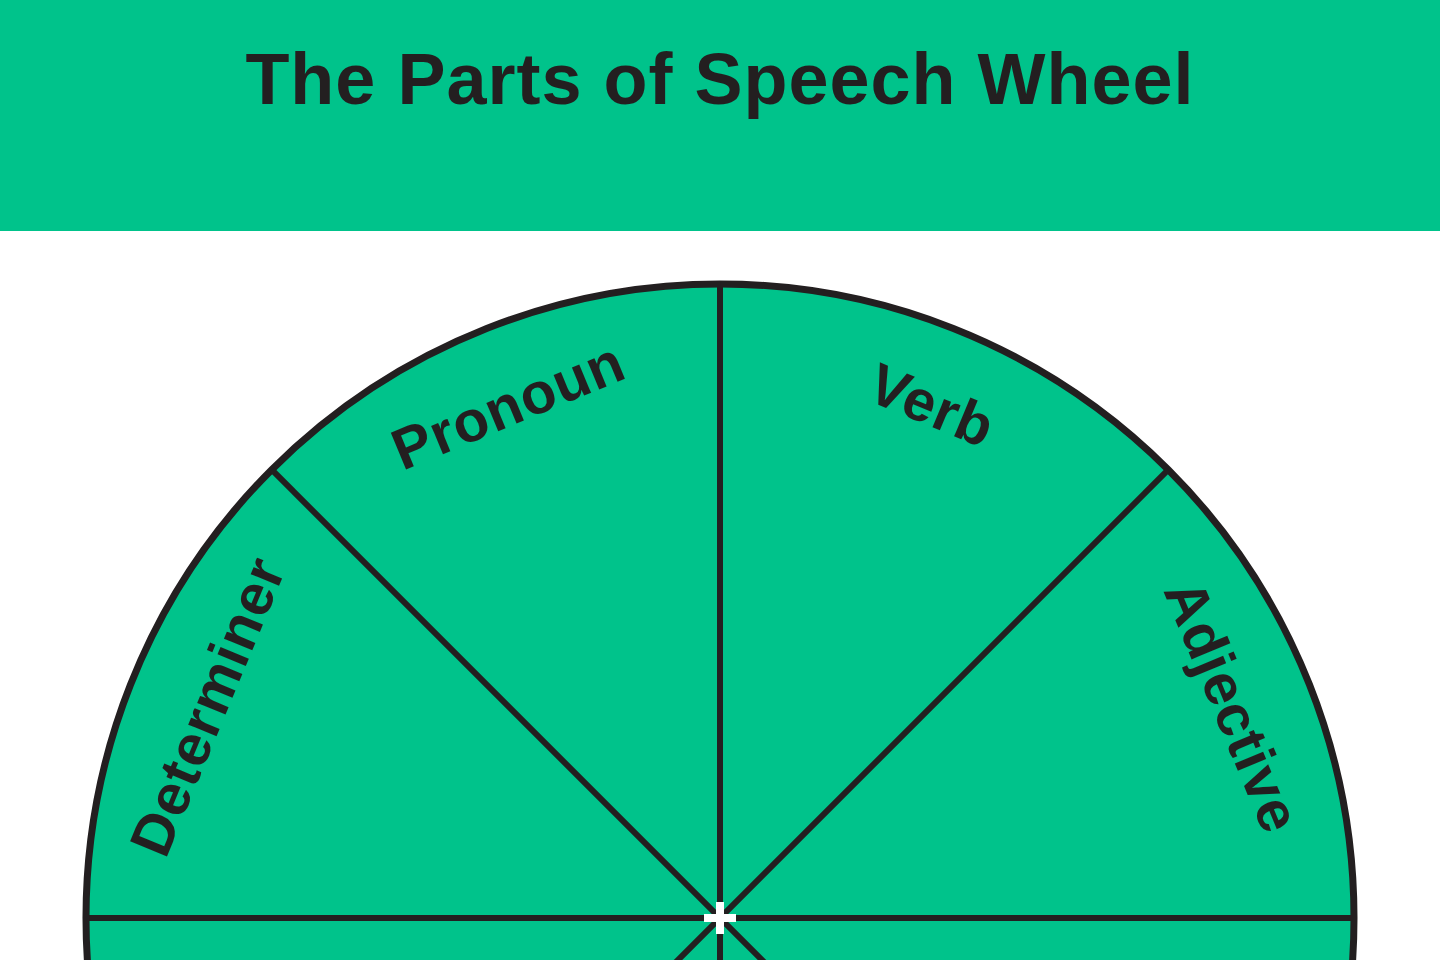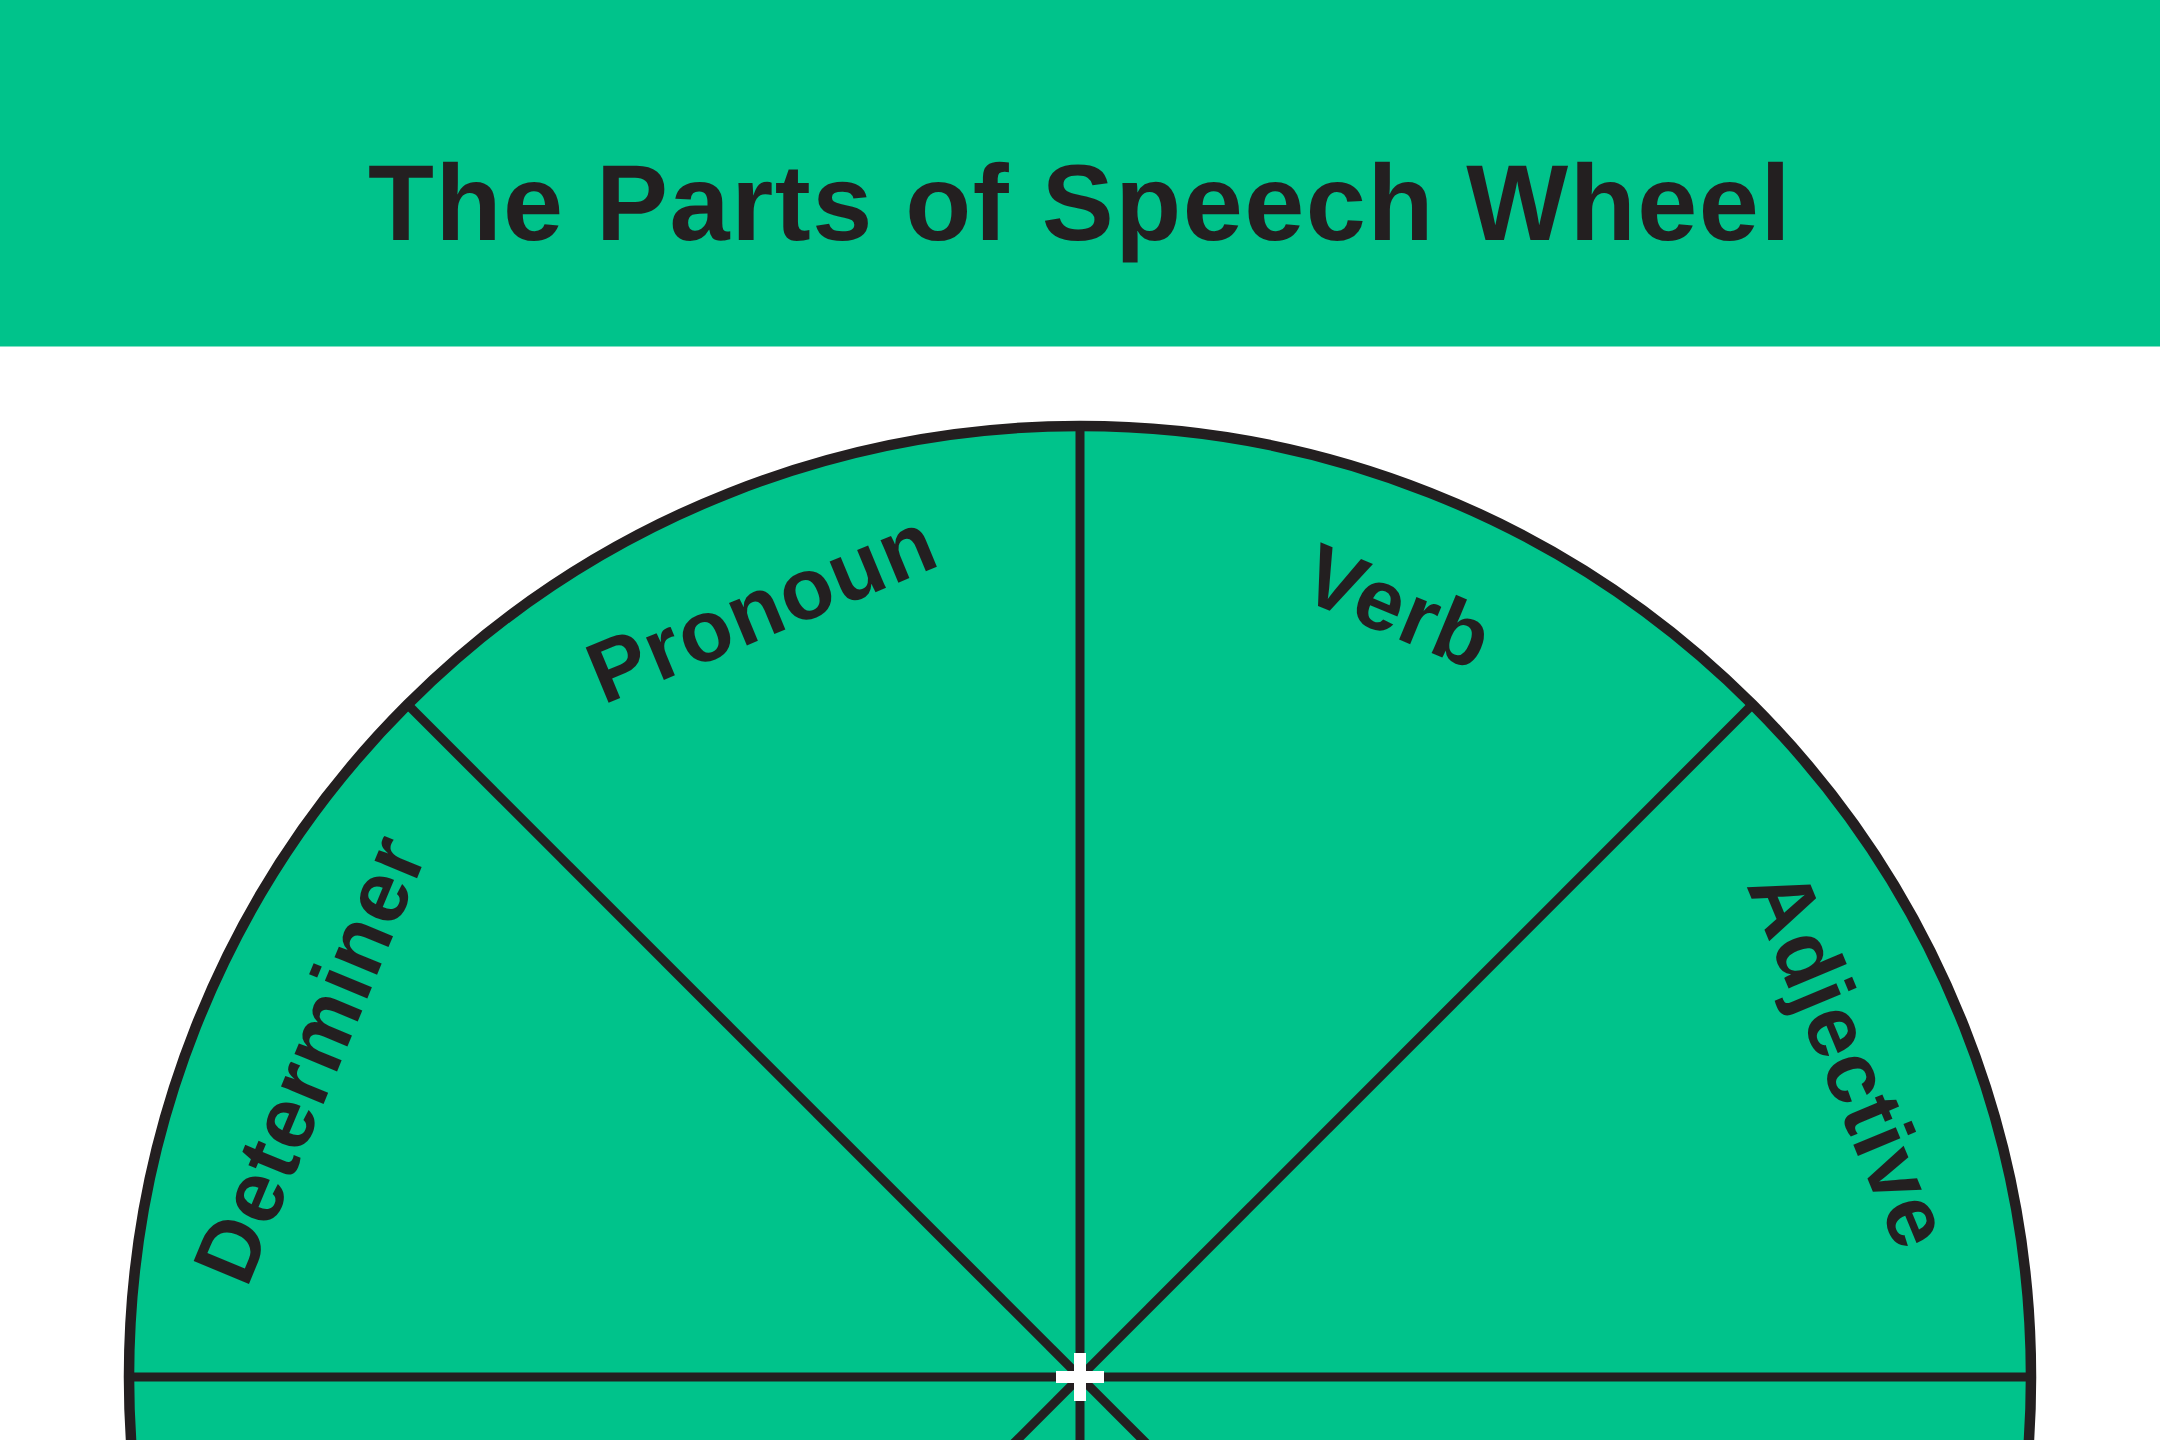--- a/index.html
+++ b/index.html
@@ -17,21 +17,21 @@
   .header{
     position:absolute;
     left:0;top:0;
     width:1440px;height:231px;
     background:var(--green);
     display:flex;
     justify-content:center;
     align-items:flex-start;
   }
   .header h1{
-    margin-top:100px;
+    margin-top:43px;
     font-size:72px;
     line-height:1;
     font-weight:700;
     letter-spacing:1px;
     color:var(--ink);
     white-space:nowrap;
   }
   .wheel-wrap{
     position:absolute;
     left:0;top:0;

